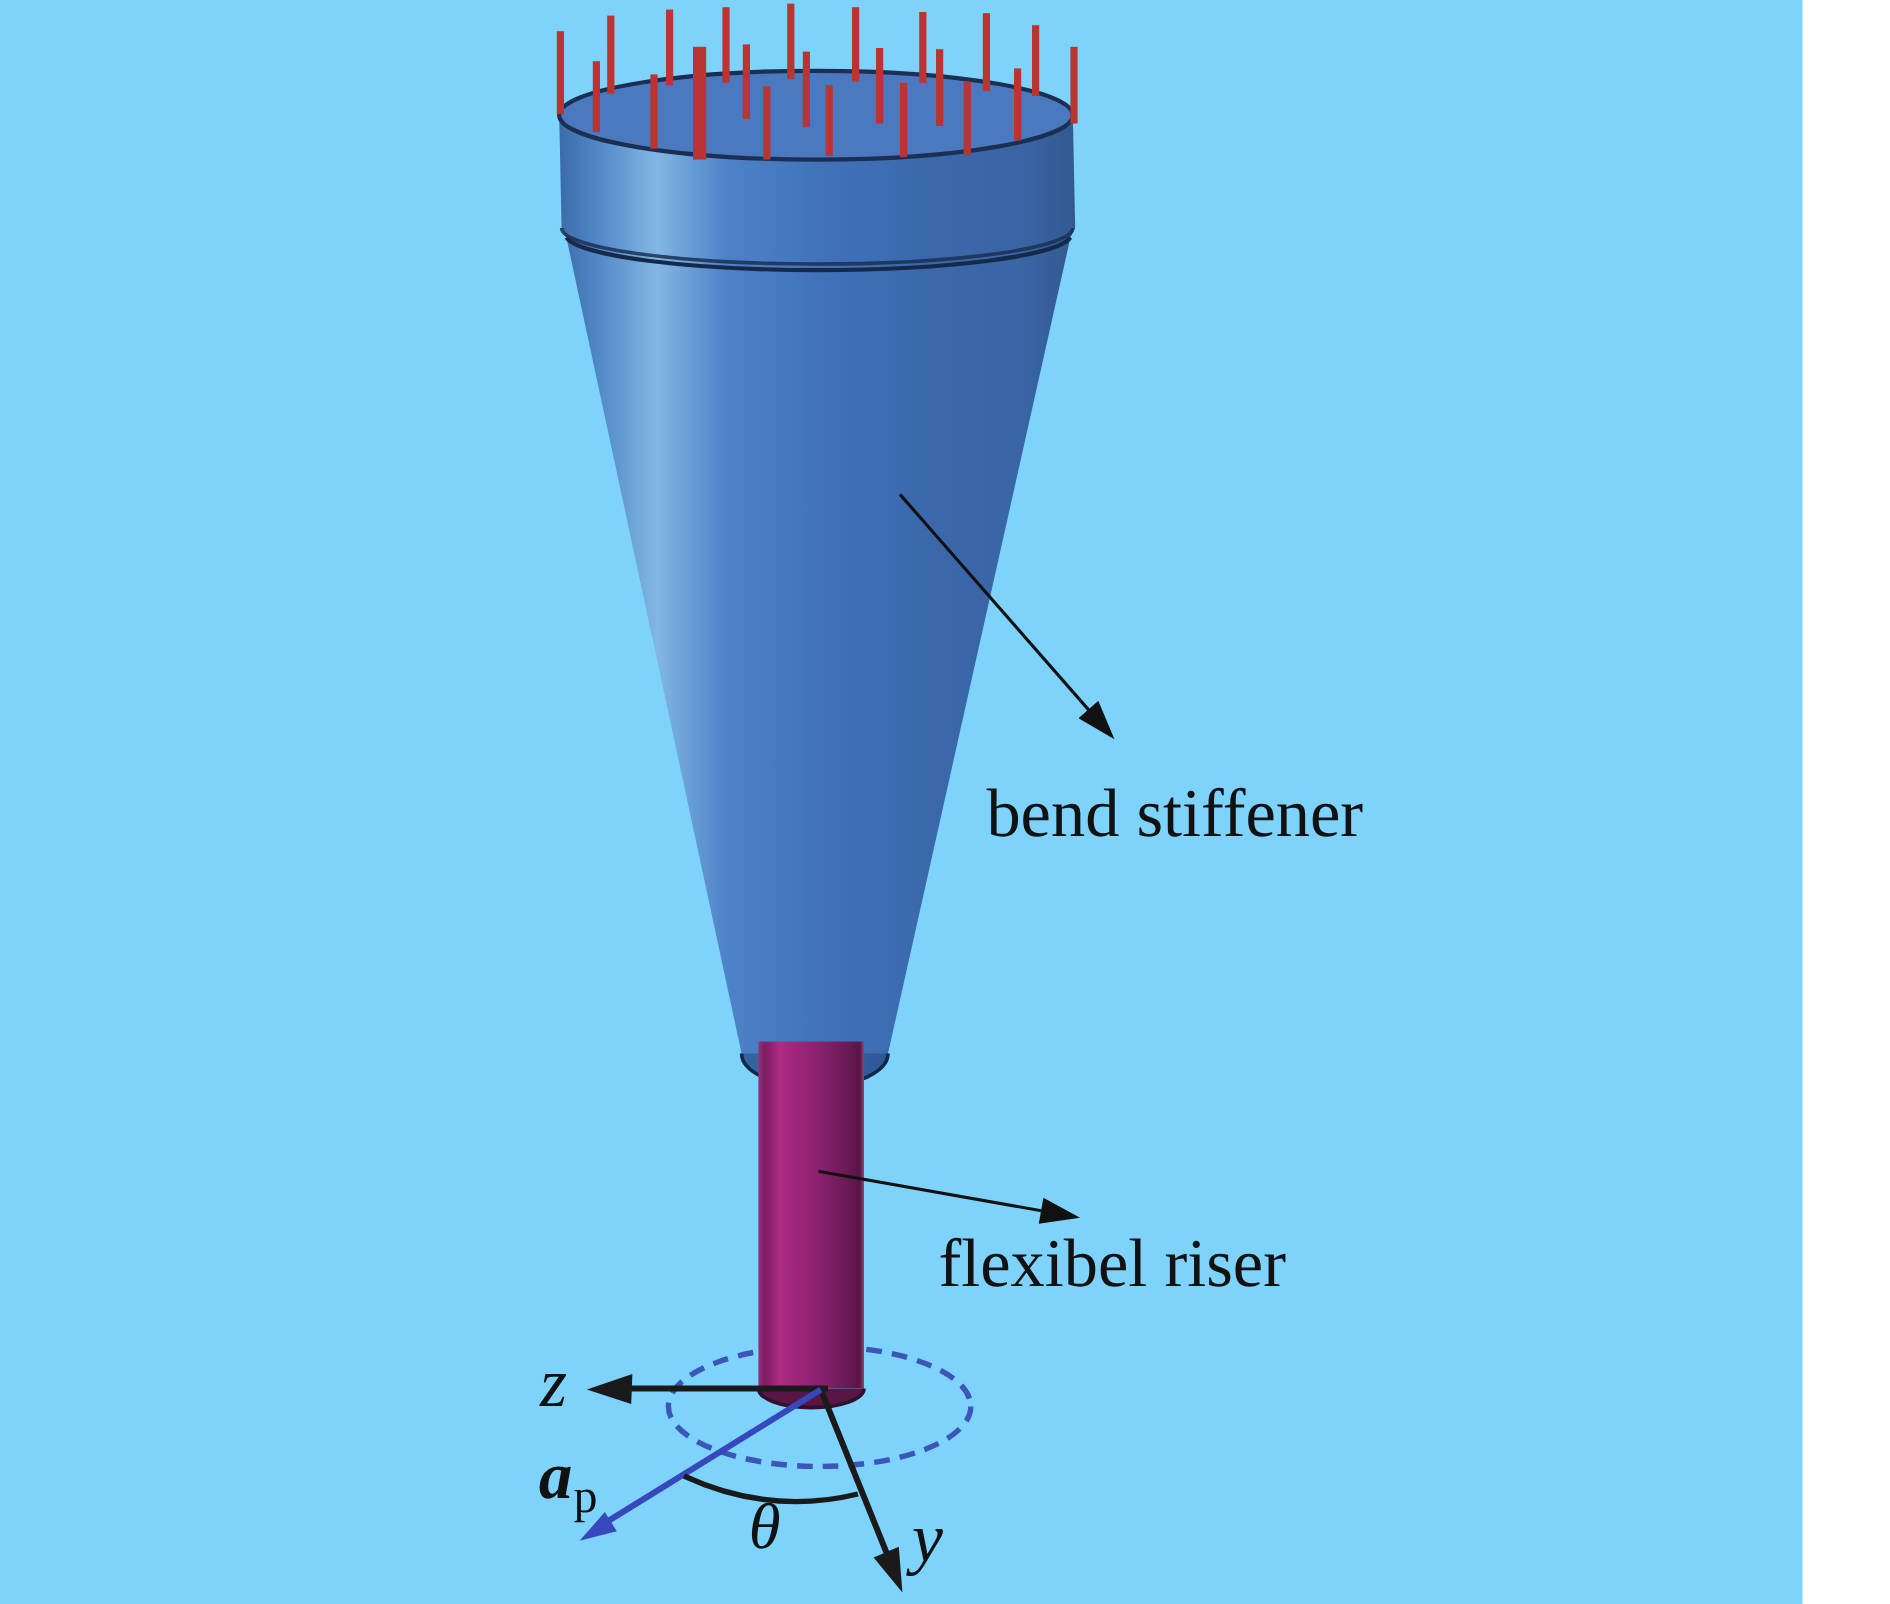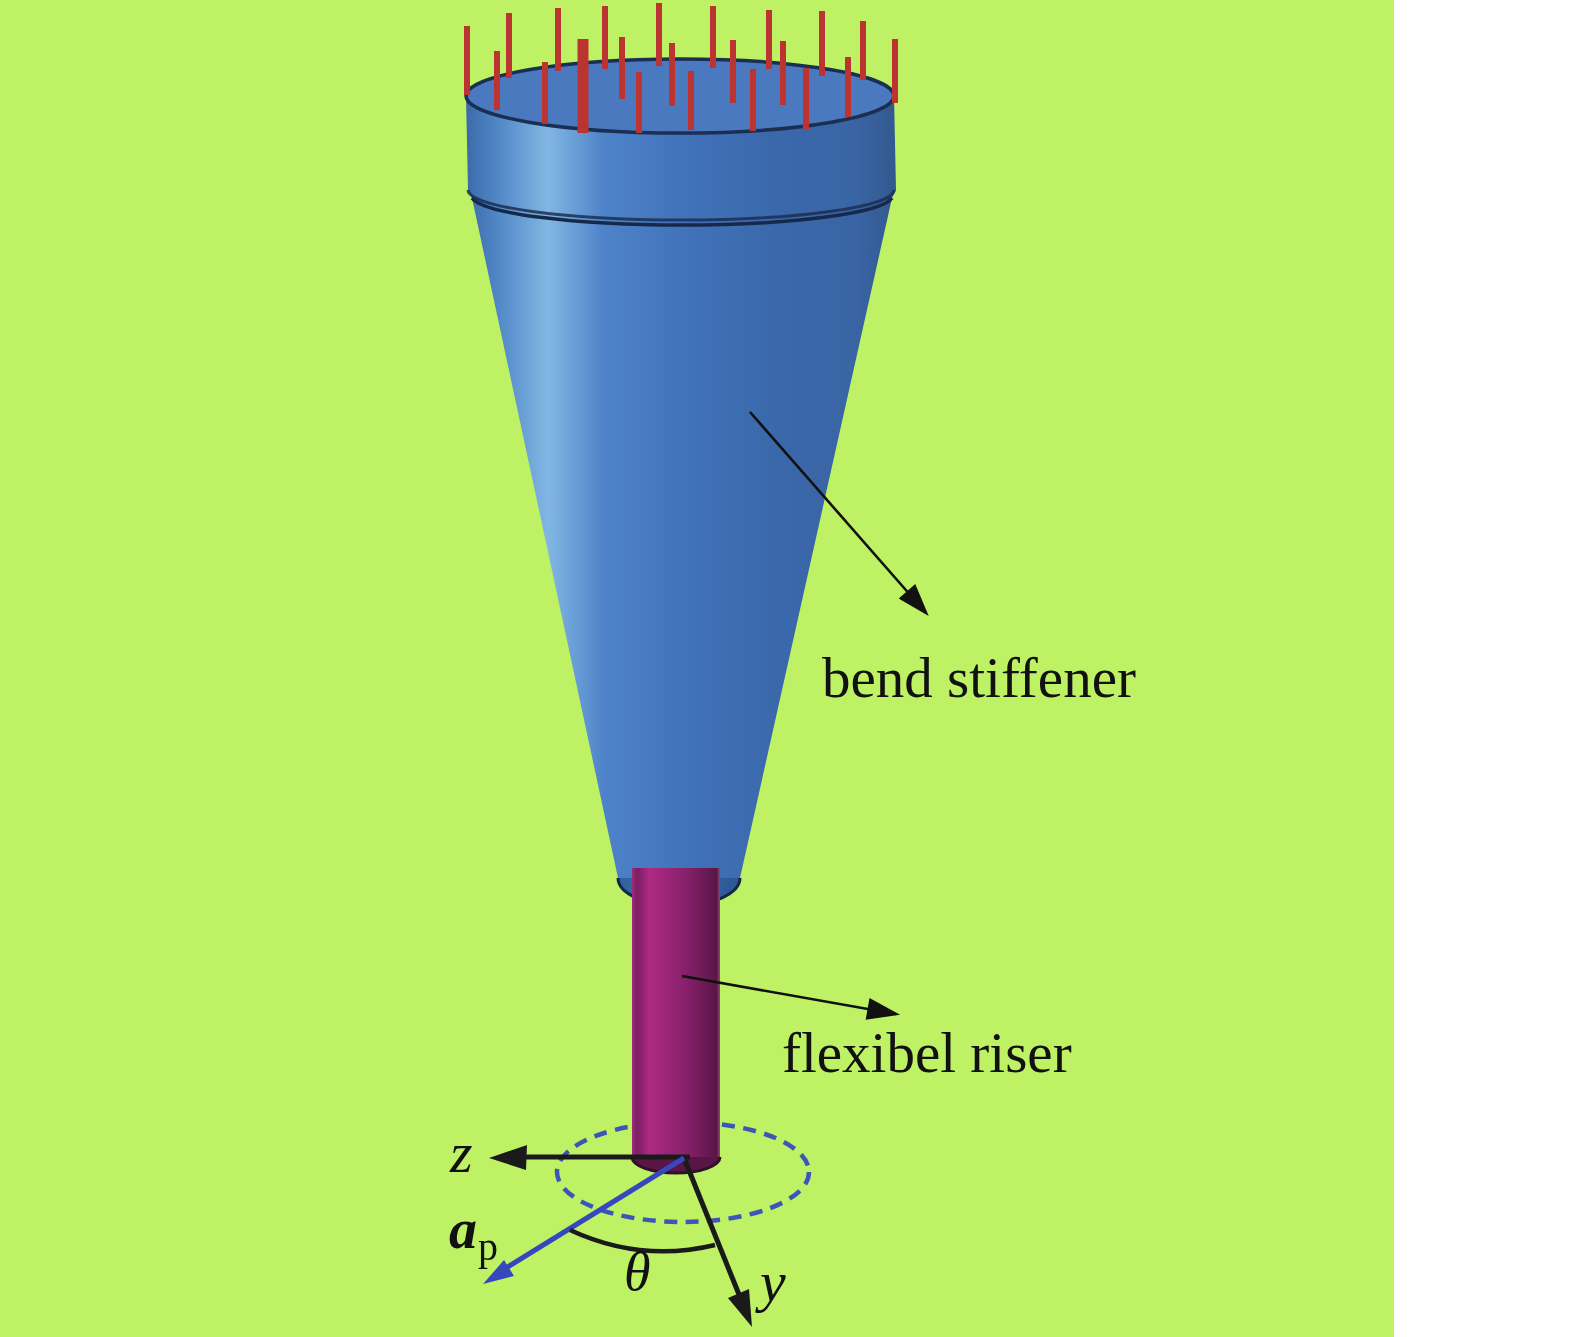--- a/index.html
+++ b/index.html
@@ -1,16 +1,16 @@
 <!DOCTYPE html>
 <html><head>
 <meta charset="utf-8">
 <style>
   html, body { margin: 0; padding: 0; background: #ffffff; }
-  .stage { width: 1394px; height: 1337px; position: relative; background: #bef264; overflow: hidden; }
+  .stage { width: 1502px; height: 1337px; position: relative; background: #7dd3fc; overflow: hidden; }
   svg { display: block; }
   text { font-family: "Liberation Serif", "DejaVu Serif", serif; fill: #111111; }
   .annot-label { font-size: 57px; }
   .math-label { font-size: 58px; font-style: italic; }
   .math-label-theta { font-size: 54px; font-style: italic; }
   .math-label-bold { font-size: 56px; font-style: italic; font-weight: bold; }
   .math-sub { font-size: 40px; }
 </style>
 </head>
 <body>

